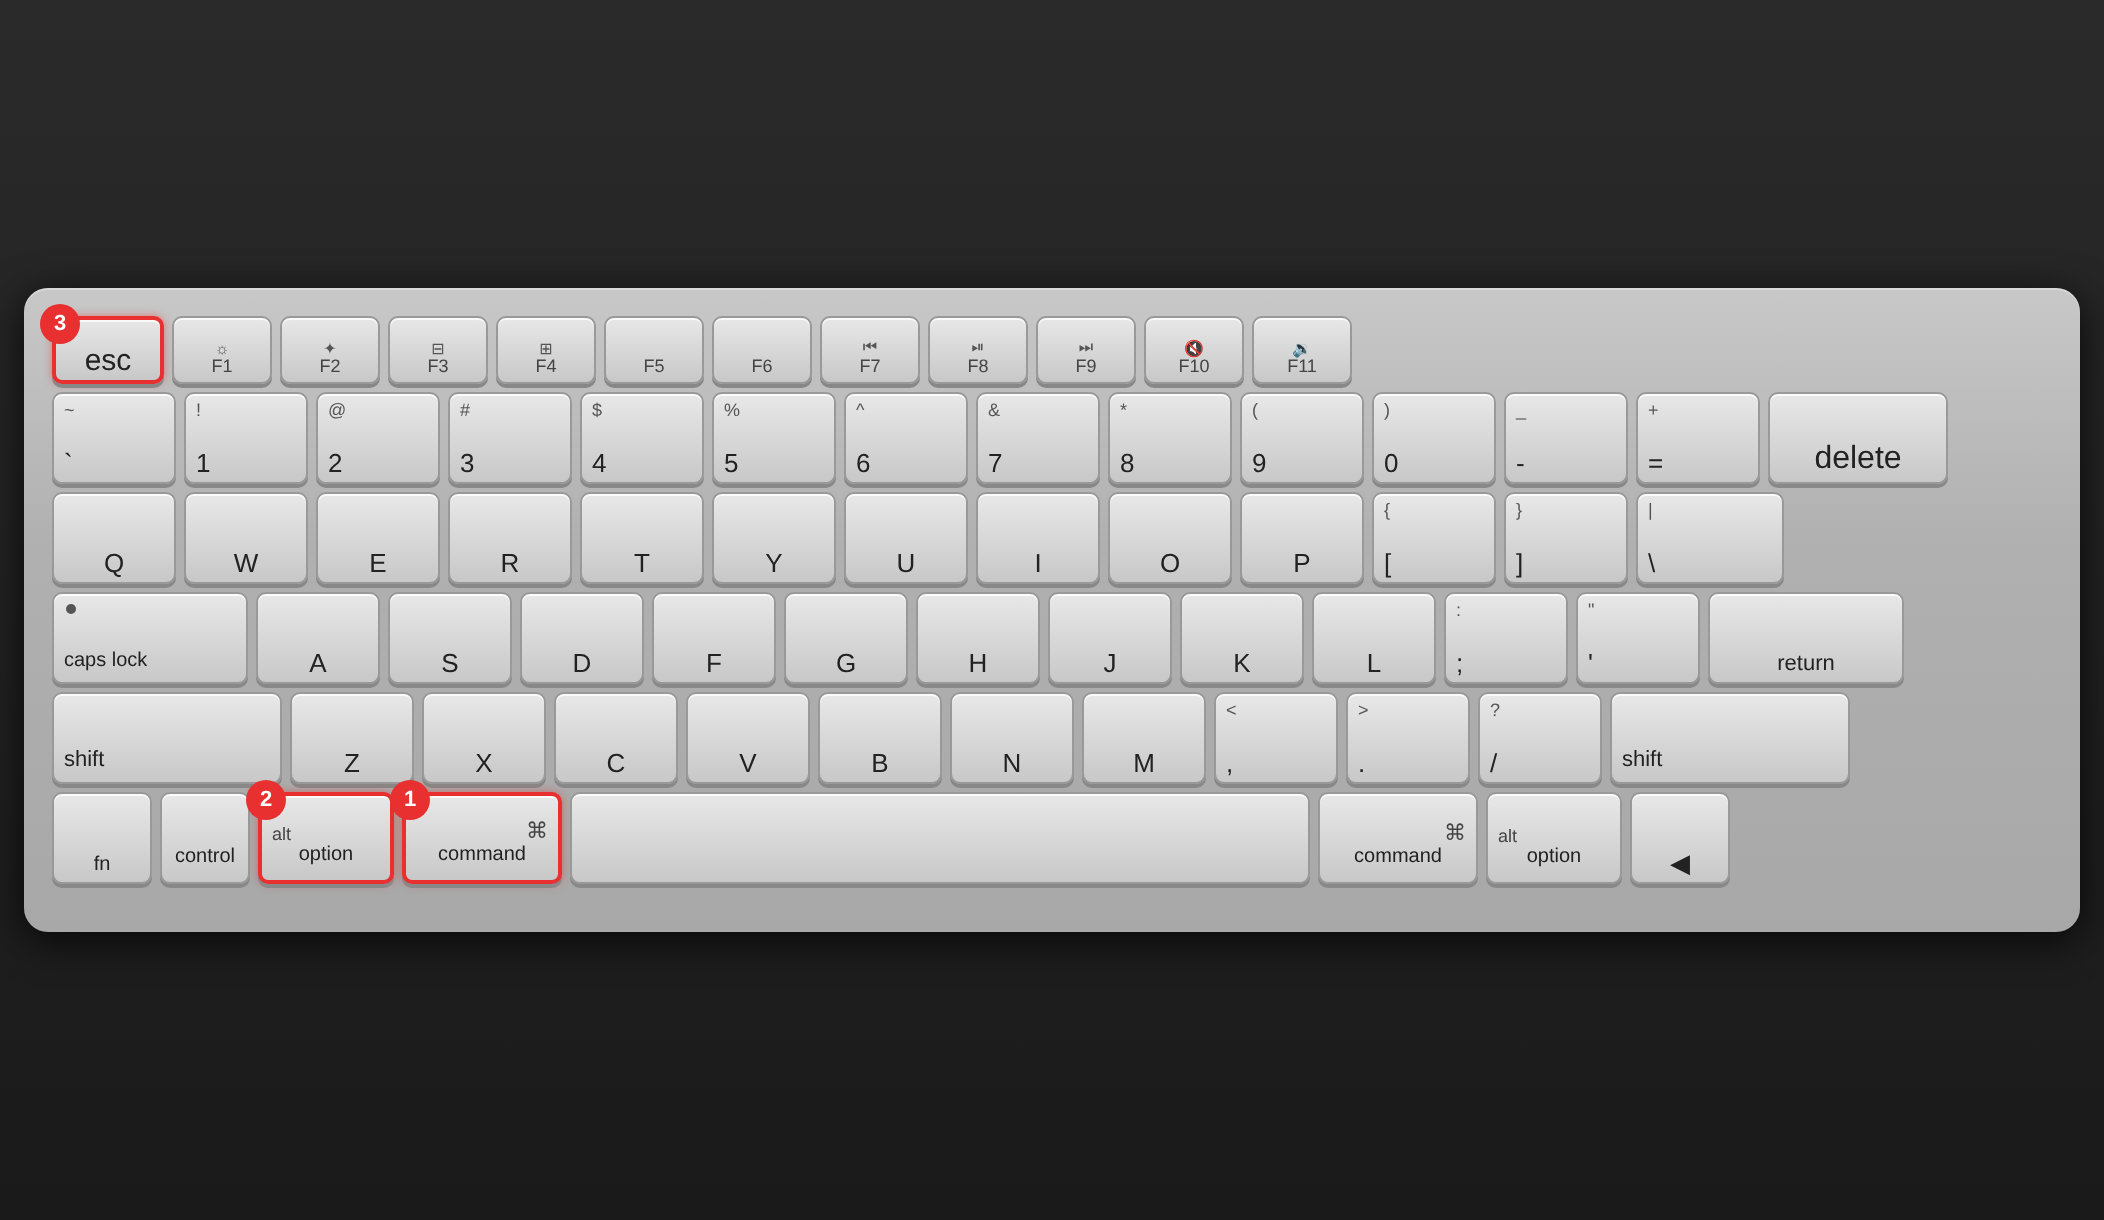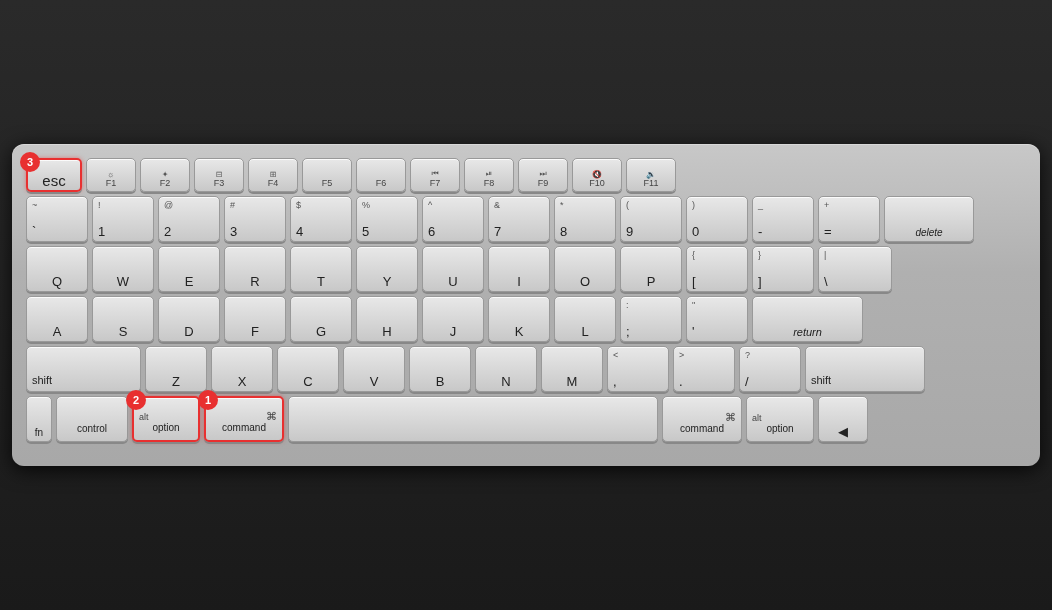--- a/index.html
+++ b/index.html
@@ -82,30 +82,30 @@
     }
 
     
     .w-esc { width: 56px; }
     .w-fn-row { width: 50px; }
     .w-std { width: 62px; }
     .w-tab { width: 86px; }
     .w-caps { width: 98px; }
     .w-shift-l { width: 115px; }
     .w-shift-r { width: 120px; }
-    .w-fn { width: 26px; }
-    .w-control { width: 72px; align-items: center; }
+    .w-fn { width: 50px; }
+    .w-control { width: 45px; align-items: center; }
     .w-option { width: 68px; }
     .w-command { width: 80px; }
     .w-space { width: 370px; }
     .w-command-r { width: 80px; }
     .w-option-r { width: 68px; }
     .w-arrow { width: 50px; }
     .w-backspace { width: 90px; }
-    .w-return { width: 111px; font-style: italic; }
+    .w-return { width: 98px; }
     .w-backslash { width: 74px; }
 
     .key-label-center {
       display: flex;
       flex-direction: column;
       align-items: center;
       justify-content: center;
       width: 100%;
       height: 100%;
     }
@@ -278,21 +278,21 @@
       <div class="key w-std">
         <span class="top-left">_</span>
         <span class="primary">-</span>
       </div>
       <div class="key w-std">
         <span class="top-left">+</span>
         <span class="primary">=</span>
       </div>
       <div class="key w-backspace">
         <div class="key-label-center">
-          <span class="primary" style="font-size:10px;font-style:italic;">delete</span>
+          <span class="primary" style="font-size:16px;">delete</span>
         </div>
       </div>
     </div>
 
     <div class="key-row">
       <div class="key w-std">
         <div class="key-label-center">
             <span class="primary">Q</span>
           </div>
       </div>
@@ -349,20 +349,26 @@
         <span class="top-left">}</span>
         <span class="primary">]</span>
       </div>
       <div class="key w-backslash">
         <span class="top-left">|</span>
         <span class="primary">\</span>
       </div>
     </div>
 
     <div class="key-row">
+      <div class="key w-caps" style="position:relative;">
+        <div class="key-dot"></div>
+        <div style="width:100%; text-align:left;">
+          <span class="primary" style="font-size:10px;">caps lock</span>
+        </div>
+      </div>
       <div class="key w-std">
         <div class="key-label-center">
             <span class="primary">A</span>
           </div>
       </div>
       <div class="key w-std">
         <div class="key-label-center">
             <span class="primary">S</span>
           </div>
       </div>

